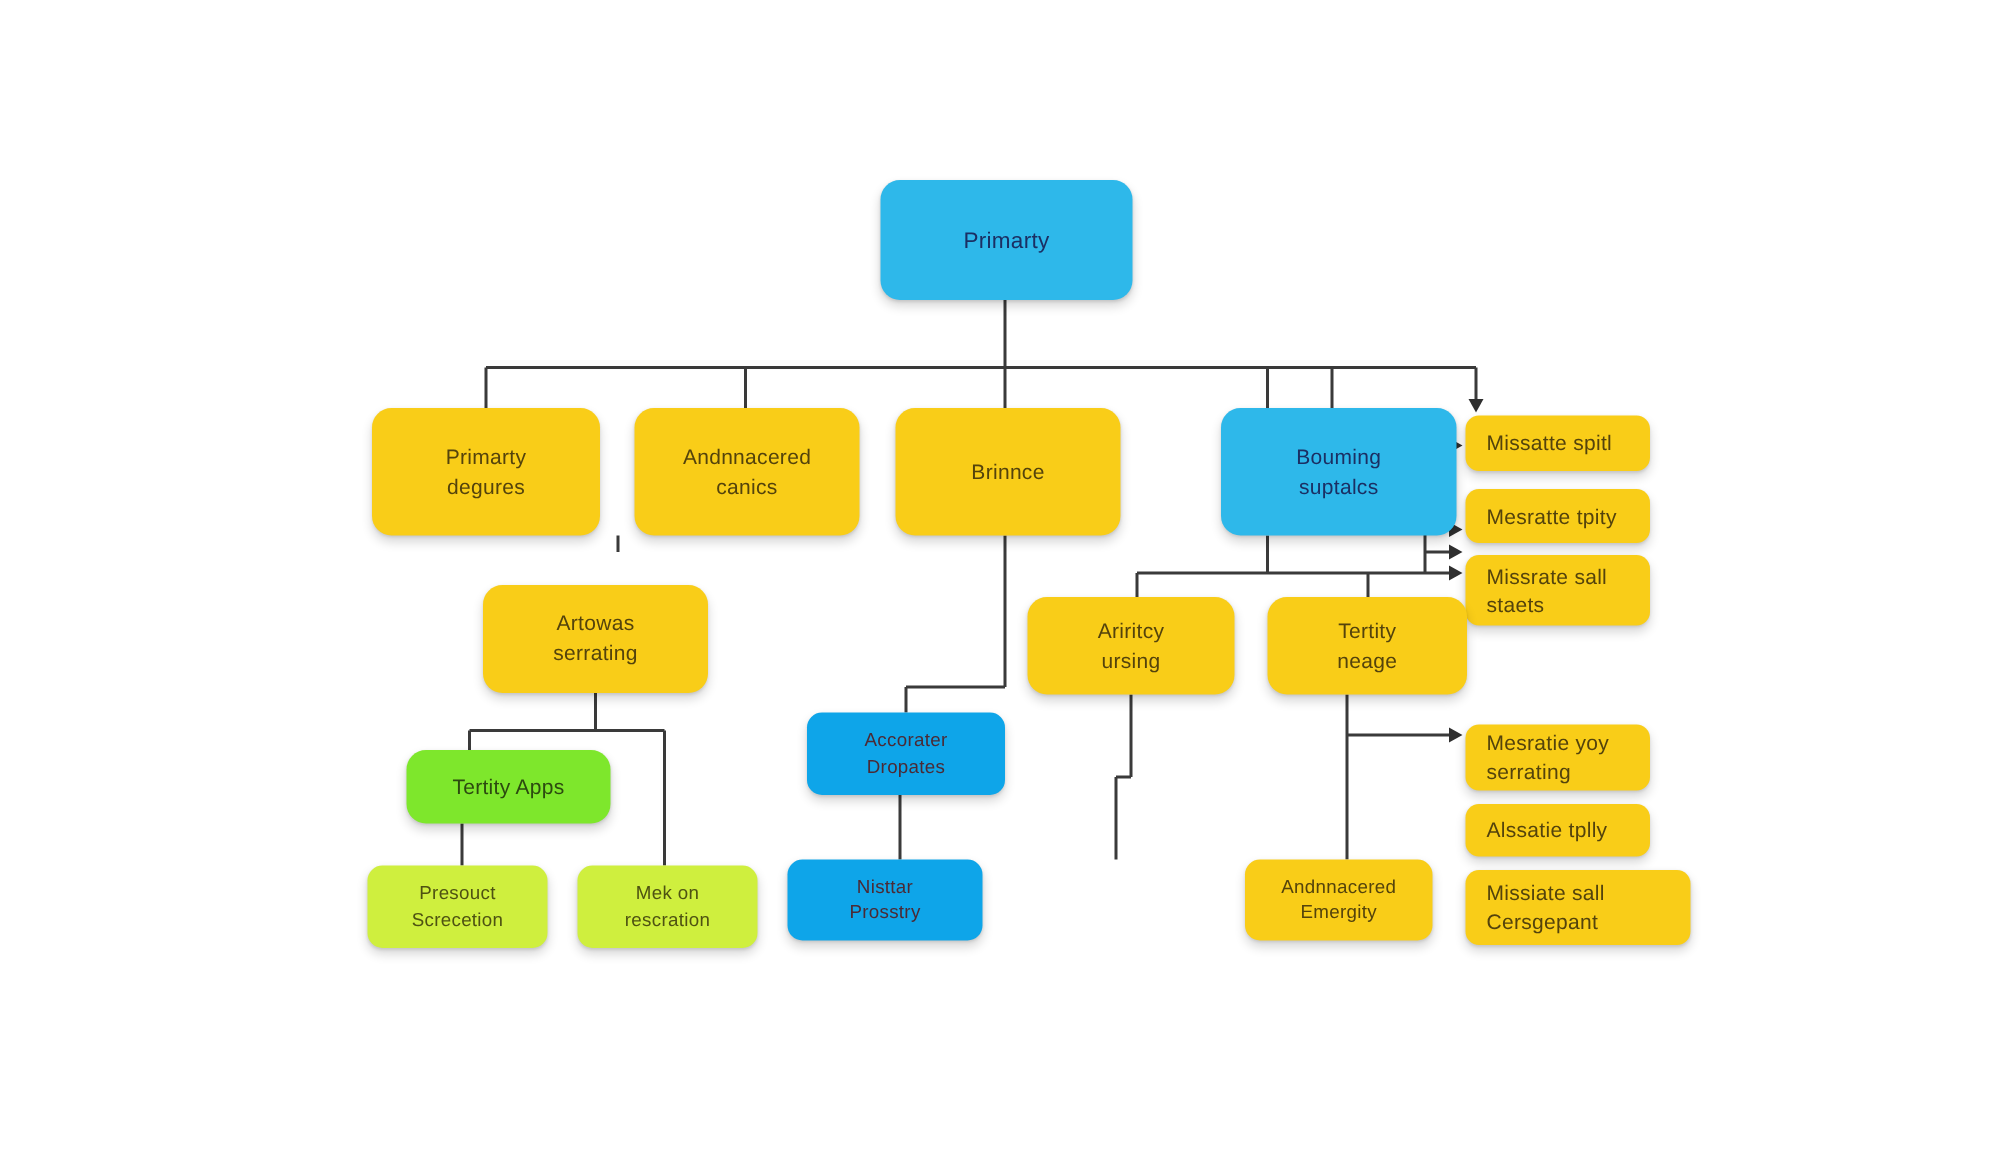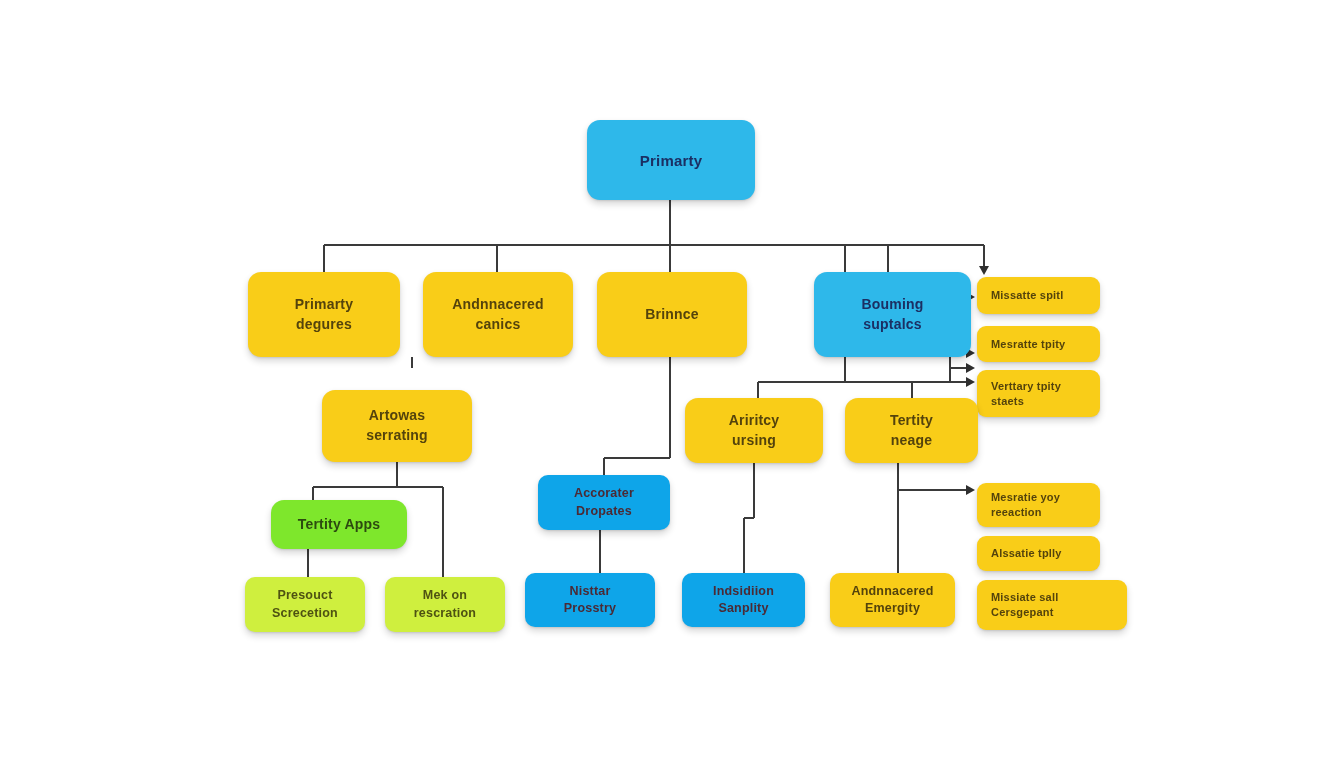--- a/index.html
+++ b/index.html
@@ -12,36 +12,36 @@
     font-family: "Liberation Sans", "DejaVu Sans", sans-serif;
   }
   .node {
     position: absolute;
     display: flex;
     align-items: center;
     justify-content: center;
     text-align: center;
     white-space: pre-line;
     border-radius: 13px;
-    font-weight: 700;
+    font-weight: 400;
     line-height: 1.4;
     letter-spacing: 0.2px;
     box-shadow: 0 4px 7px rgba(0,0,0,0.16), 0 1px 2px rgba(0,0,0,0.10);
     box-sizing: border-box;
     padding: 16px 8px;
   }
   .node.blue   { background: #2eb8ea; color: #1b2f63; }
   .node.yellow { background: #f9cd18; color: #54430c; }
   .node.pink   { background: #0ea5e9; color: #4b2a35; }
   .node.green  { background: #7ee72c; color: #2c4a10; }
   .node.lime   { background: #cfef3e; color: #4e5212; }
   .node.size-md  { font-size: 15px; }
   .node.size-df  { font-size: 14px; }
   .node.size-sm2 { font-size: 12.5px; border-radius: 10px; }
-  .node.size-sm  { font-size: 11px; border-radius: 9px; line-height: 1.35; }
+  .node.size-sm  { font-size: 14px; border-radius: 9px; line-height: 1.35; }
   .node.align-left {
     justify-content: flex-start;
     text-align: left;
     padding-left: 14px;
     padding-right: 6px;
   }
   .seg {
     position: absolute;
     background: #3a3a3a;
   }
@@ -101,39 +101,37 @@
     <div class="node blue size-md" style="left: 587px; top: 120px; width: 168px; height: 80px;">Primarty</div>
     <div class="node yellow size-df" style="left: 248px; top: 272px; width: 152px; height: 85px;">Primarty
 degures</div>
     <div class="node yellow size-df" style="left: 423px; top: 272px; width: 150px; height: 85px;">Andnnacered
 canics</div>
     <div class="node yellow size-df" style="left: 597px; top: 272px; width: 150px; height: 85px;">Brinnce</div>
     <div class="node blue size-df" style="left: 768px; top: 272px; width: 157px; height: 85px; margin-left: 46px;">Bouming
 suptalcs</div>
     <div class="node yellow size-sm align-left" style="left: 977px; top: 277px; width: 123px; height: 37px;">Missatte spitl</div>
     <div class="node yellow size-sm align-left" style="left: 977px; top: 326px; width: 123px; height: 36px;">Mesratte tpity</div>
-    <div class="node yellow size-sm align-left" style="left: 977px; top: 370px; width: 123px; height: 47px;">Verttary tpity
+    <div class="node yellow size-sm align-left" style="left: 977px; top: 370px; width: 123px; height: 47px;">Missrate sall
 staets</div>
     <div class="node yellow size-df" style="left: 322px; top: 390px; width: 150px; height: 72px;">Artowas
 serrating</div>
     <div class="node yellow size-df" style="left: 685px; top: 398px; width: 138px; height: 65px;">Ariritcy
 ursing</div>
     <div class="node yellow size-df" style="left: 845px; top: 398px; width: 133px; height: 65px;">Tertity
 neage</div>
     <div class="node green size-df" style="left: 246px; top: 500px; width: 136px; height: 49px; margin-left: 25px;">Tertity Apps</div>
     <div class="node pink size-sm2" style="left: 538px; top: 475px; width: 132px; height: 55px;">Accorater
 Dropates</div>
     <div class="node yellow size-sm align-left" style="left: 977px; top: 483px; width: 123px; height: 44px;">Mesratie yoy
-reeaction</div>
+serrating</div>
     <div class="node yellow size-sm align-left" style="left: 977px; top: 536px; width: 123px; height: 35px;">Alssatie tplly</div>
     <div class="node yellow size-sm align-left" style="left: 977px; top: 580px; width: 150px; height: 50px;">Missiate sall
 Cersgepant</div>
     <div class="node lime size-sm2" style="left: 245px; top: 577px; width: 120px; height: 55px;">Presouct
 Screcetion</div>
     <div class="node lime size-sm2" style="left: 385px; top: 577px; width: 120px; height: 55px;">Mek on
 rescration</div>
     <div class="node pink size-sm2" style="left: 525px; top: 573px; width: 130px; height: 54px;">Nisttar
 Prosstry</div>
-    <div class="node pink size-sm2" style="left: 682px; top: 573px; width: 123px; height: 54px;">Indsidiion
-Sanplity</div>
     <div class="node yellow size-sm2" style="left: 830px; top: 573px; width: 125px; height: 54px;">Andnnacered
 Emergity</div>
   </div>
 
 </body></html>

